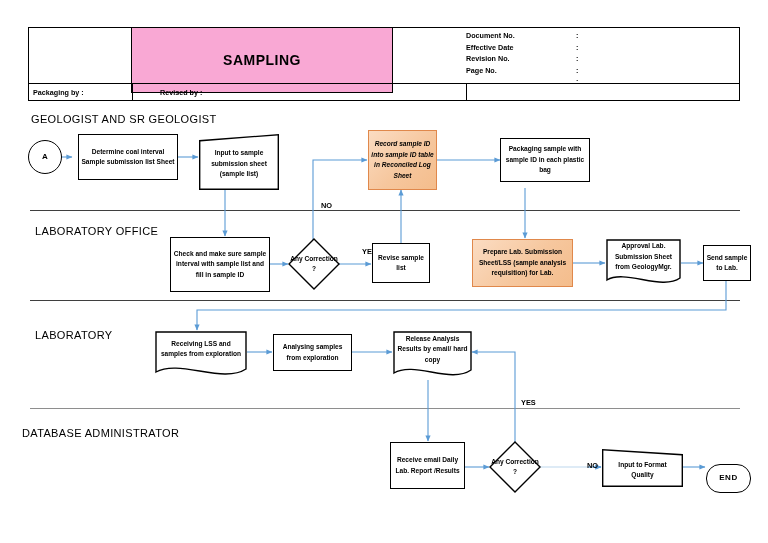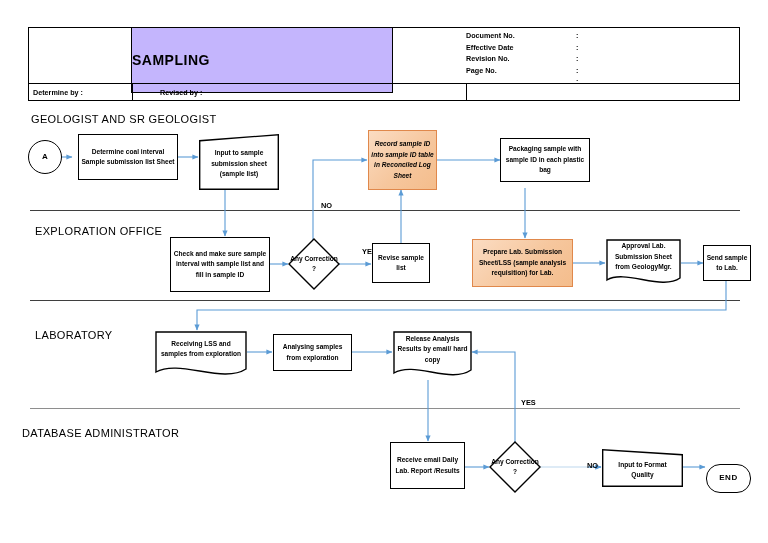--- a/index.html
+++ b/index.html
@@ -21,23 +21,23 @@
     position: absolute;
     left: 28px; top: 27px;
     width: 712px; height: 66px;
     border: 1px solid #000;
     border-bottom: none;
   }
   .hdr-title {
     position: absolute;
     left: 131px; top: 27px;
     width: 262px; height: 66px;
-    background: #c4b5fd;
+    background: #f9a8d4;
     border: 1px solid #000;
-    display: flex; align-items: center; justify-content: flex-start;
+    display: flex; align-items: center; justify-content: center;
   }
   .hdr-title span {
     font-size: 14px; font-weight: bold; letter-spacing: .5px;
     color: #000;
   }
   .hdr-meta {
     position: absolute;
     left: 466px; top: 30px;
     width: 180px;
     font-size: 7.2px; font-weight: bold;
@@ -178,28 +178,28 @@
     <div class="row">
       <span class="lbl">Page No.</span>
       <span class="col">:</span>
     </div>
     <div class="row">
       <span class="col">:</span>
     </div>
   </div>
 
   <div class="hdr-bar">
-    <div class="cell" style="left:0;   width:103px;">Determine by :</div>
+    <div class="cell" style="left:0;   width:103px;">Packaging by :</div>
     <div class="sep" style="left:103px;"></div>
     <div class="cell" style="left:103px; width:184px;margin-left:24px;">Revised by :</div>
     <div class="sep" style="left:437px;"></div>
   </div>
 
   <div class="lane-label" style="left:31px; top:113px;">GEOLOGIST AND  SR  GEOLOGIST</div>
-  <div class="lane-label" style="left:35px; top:225px;">EXPLORATION OFFICE</div>
+  <div class="lane-label" style="left:35px; top:225px;">LABORATORY OFFICE</div>
   <div class="lane-label" style="left:35px; top:329px;">LABORATORY</div>
   <div class="lane-label" style="left:22px; top:427px;">DATABASE ADMINISTRATOR</div>
 
   <div class="lane-sep" style="top:210px;"></div>
   <div class="lane-sep" style="top:300px;"></div>
   <div class="lane-sep faint" style="top:408px;"></div>
 
   <svg id="arrows" viewBox="0 0 768 543" xmlns="http://www.w3.org/2000/svg">
     <defs>
       <marker id="ah" markerWidth="7" markerHeight="7" refX="5.6" refY="2.6" orient="auto" markerUnits="userSpaceOnUse">

